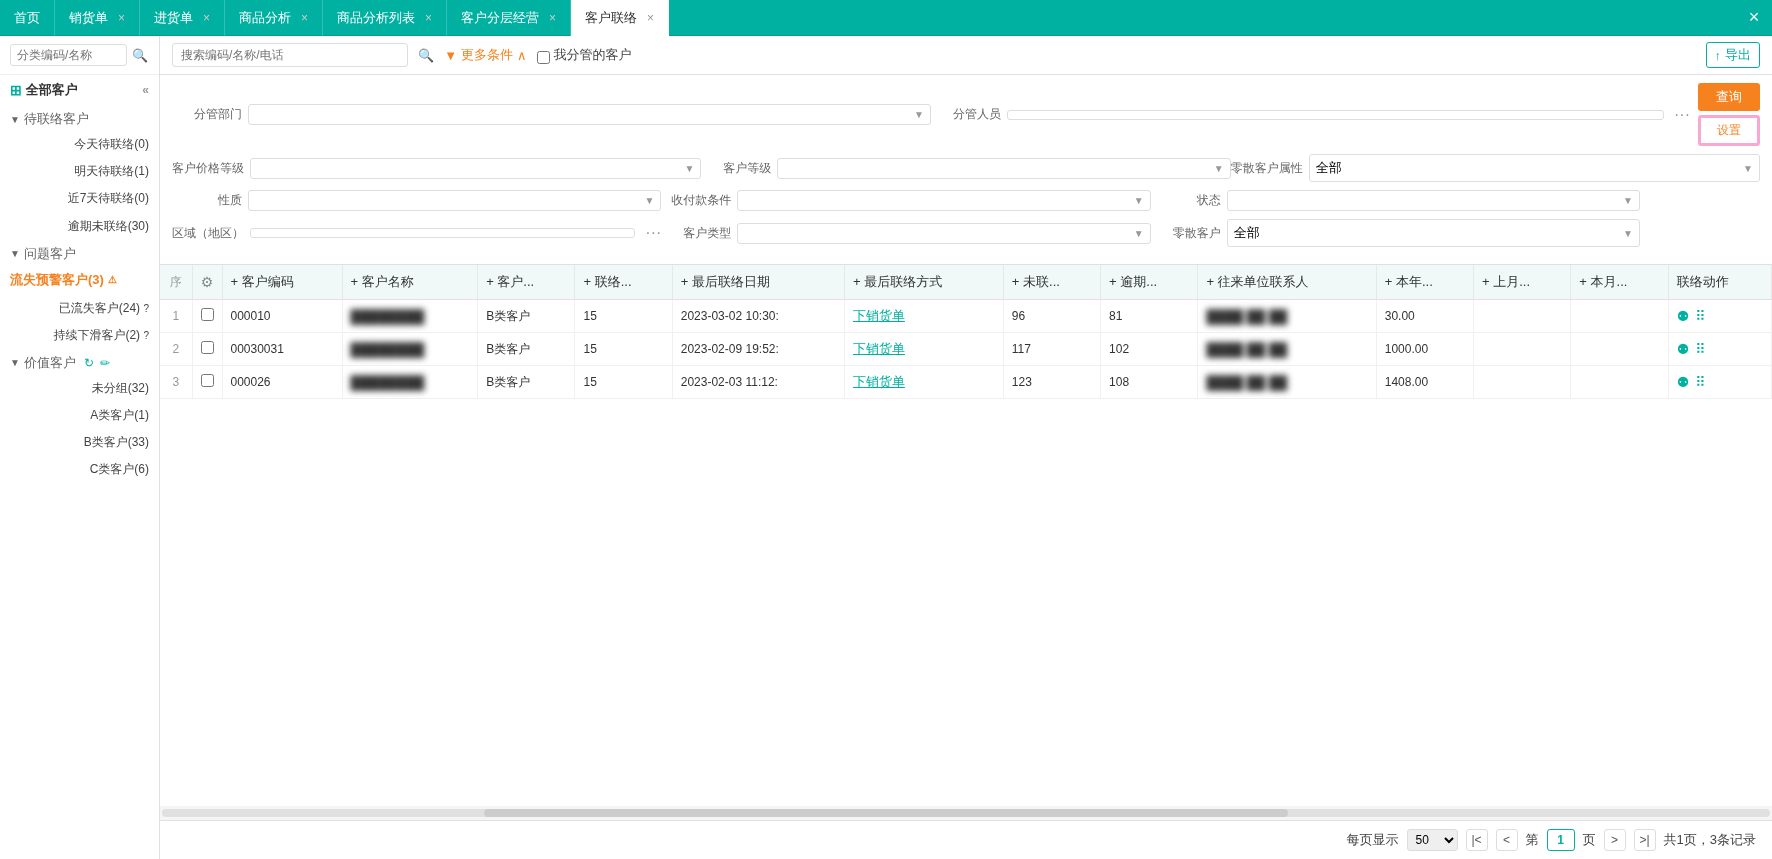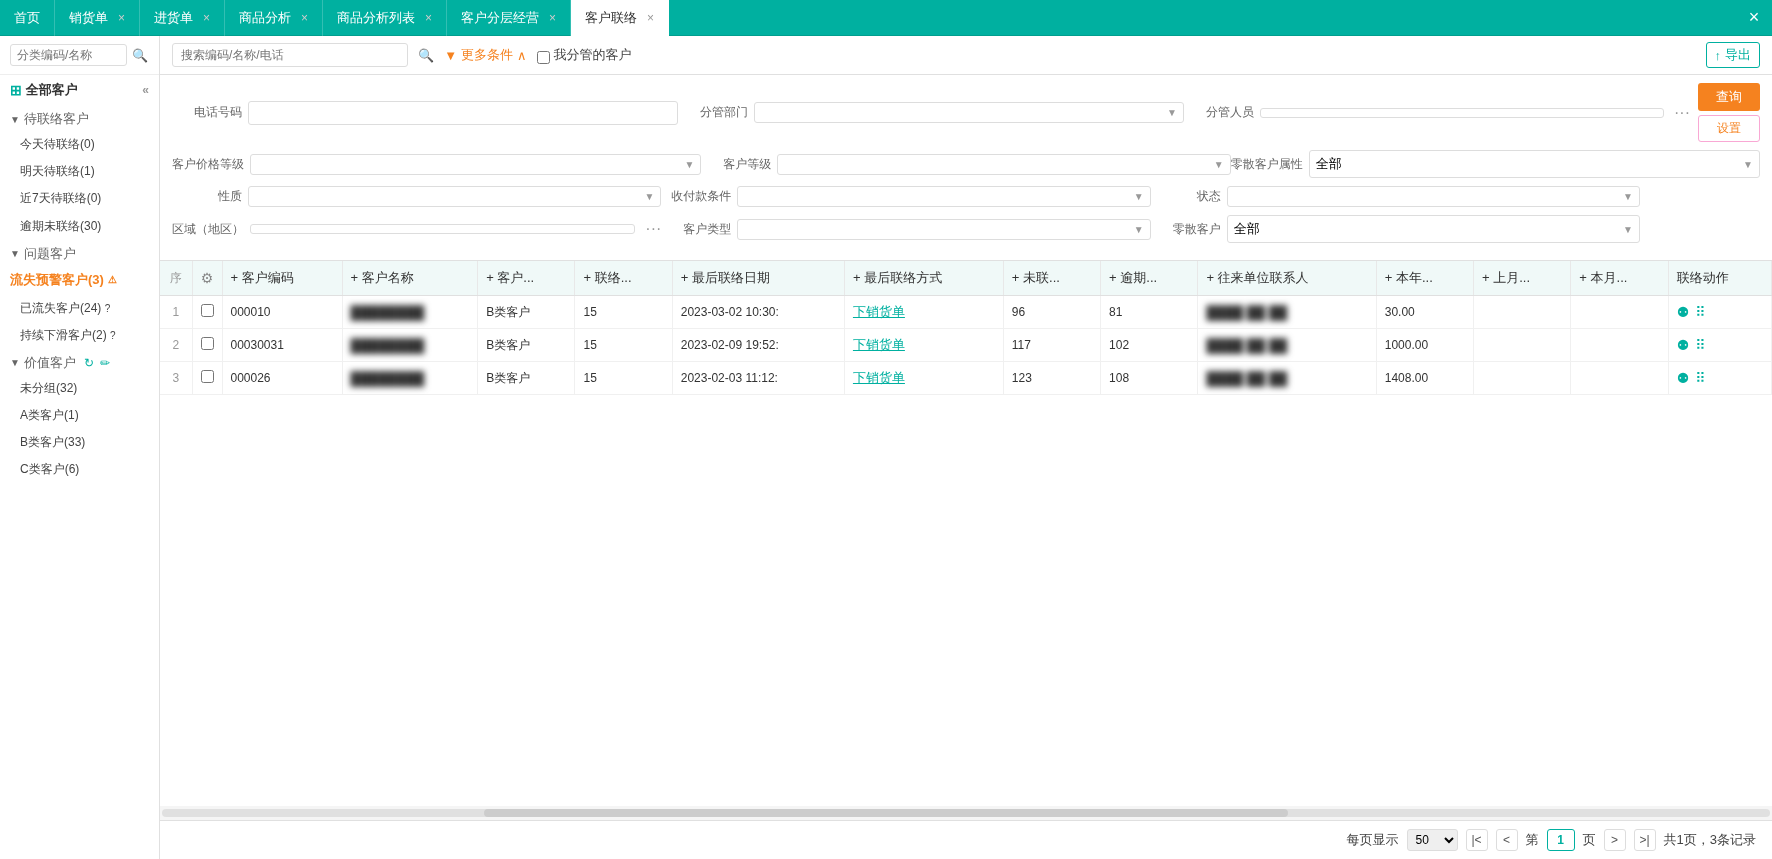--- a/index.html
+++ b/index.html
@@ -55,20 +55,21 @@
       margin-left: auto; color: #999; font-size: 12px;
     }
     .sidebar-group-title {
       display: flex; align-items: center; padding: 5px 10px 3px 10px;
       color: #666; font-size: 12px; cursor: pointer; gap: 4px;
     }
     .sidebar-group-title .triangle { font-size: 10px; }
     .sidebar-item {
       padding: 4px 10px 4px 20px; color: #444; cursor: pointer; font-size: 12px;
       line-height: 1.6;
+      text-align: right;
     }
     .sidebar-item.active-group { color: #f5821f; font-weight: bold; }
 
     
     .content-area { flex: 1; display: flex; flex-direction: column; overflow: hidden; background: #f5f5f5; }
 
     
     .filter-bar {
       background: #fff; padding: 6px 12px; border-bottom: 1px solid #e0e0e0;
       display: flex; align-items: center; gap: 10px; flex-shrink: 0;
@@ -107,21 +108,21 @@
       font-size: 12px; background: #fff; cursor: pointer;
       display: flex; align-items: center; justify-content: space-between;
     }
     .filter-select .arrow { color: #999; font-size: 10px; }
     .filter-more { color: #999; cursor: pointer; font-size: 16px; margin-left: 4px; }
     .query-btn {
       background: #f5821f; color: #fff; border: none; border-radius: 3px;
       padding: 5px 18px; font-size: 13px; cursor: pointer;
     }
     .settings-btn {
-      background: #fff; color: #f5821f; border: 1px solid #f9a8d4; border-radius: 3px;
+      background: #fff; color: #f5821f; border: 3px solid #f9a8d4; border-radius: 3px;
       padding: 4px 8px; font-size: 12px; cursor: pointer;
     }
 
     
     .table-wrap { flex: 1; overflow: auto; background: #fff; margin: 0; }
     table { width: 100%; border-collapse: collapse; }
     thead tr { background: #f0f9f8; }
     th {
       padding: 8px 8px; border-bottom: 1px solid #e0e0e0; border-right: 1px solid #e8e8e8;
       font-size: 12px; color: #333; font-weight: normal; white-space: nowrap;
@@ -286,24 +287,20 @@
       <div class="filter-spacer"></div>
       <div class="export-btn">
         <span>↑</span>
         <span>导出</span>
       </div>
     </div>
 
     <div class="adv-filter filter-panel-wrapper">
 
       <div class="filter-row">
-        <div class="filter-cell">
-          <span class="filter-label">电话号码</span>
-          <input type="text" class="filter-input" style="">
-        </div>
         <div class="filter-cell">
           <span class="filter-label">分管部门</span>
           <div class="filter-select">
             <span></span>
             <span class="arrow">▼</span>
           </div>
         </div>
         <div class="filter-cell">
           <span class="filter-label">分管人员</span>
           <div class="filter-select" style="flex:1;">

